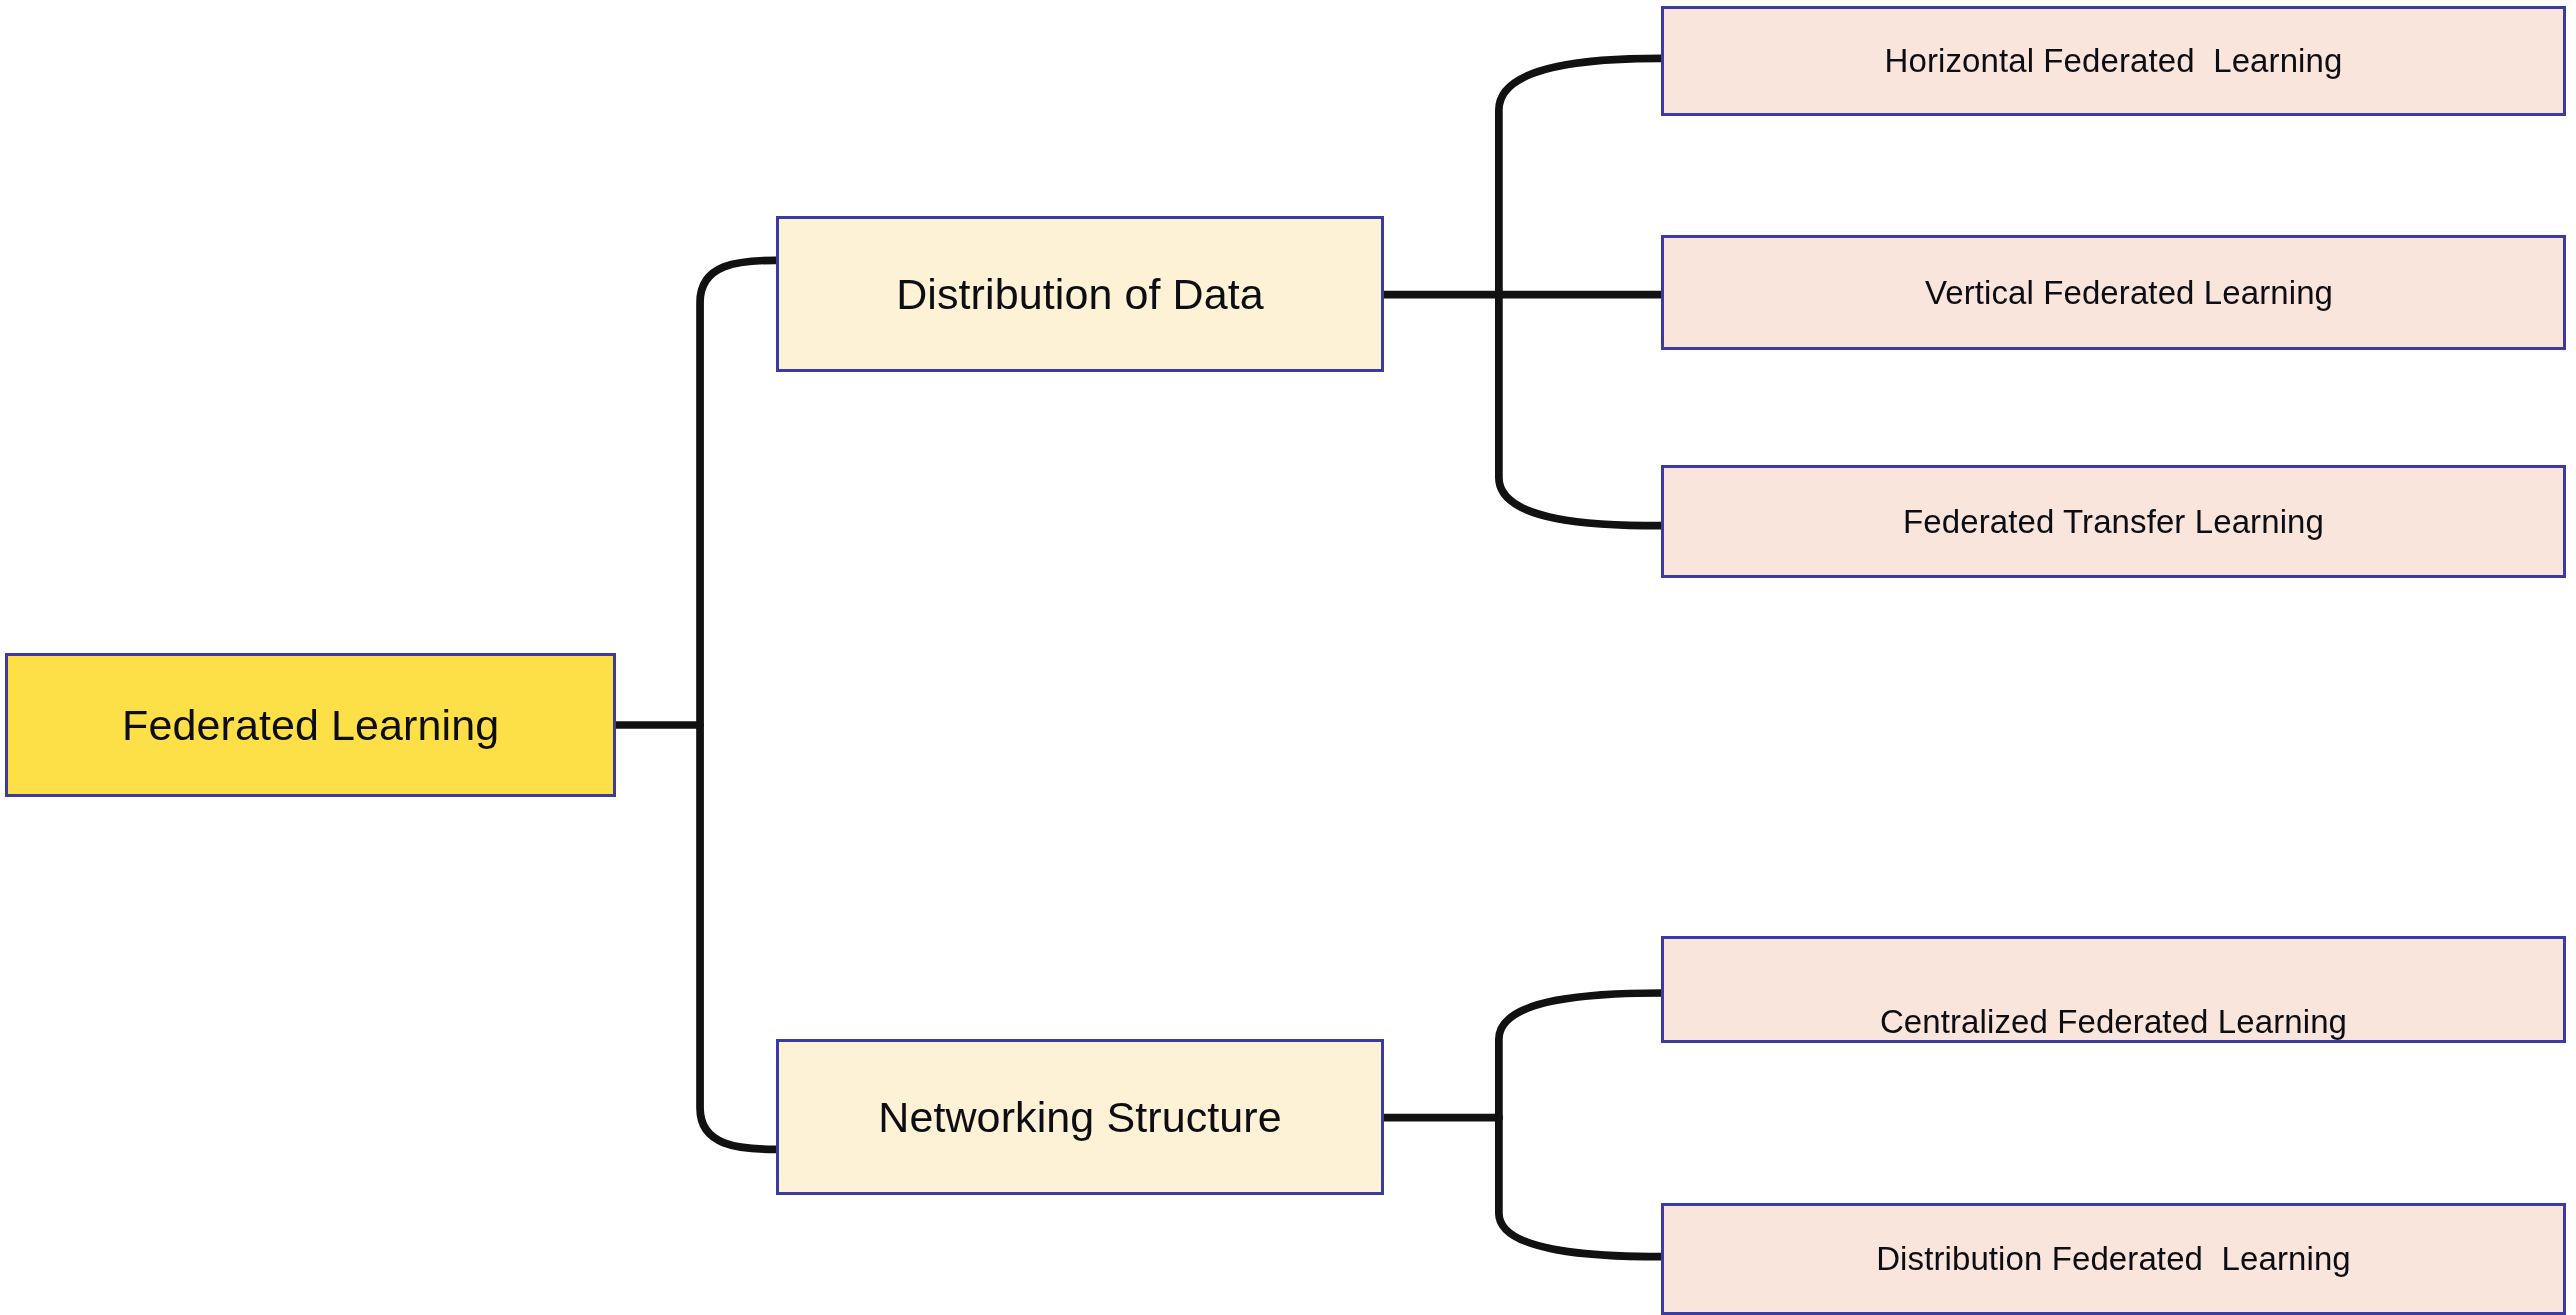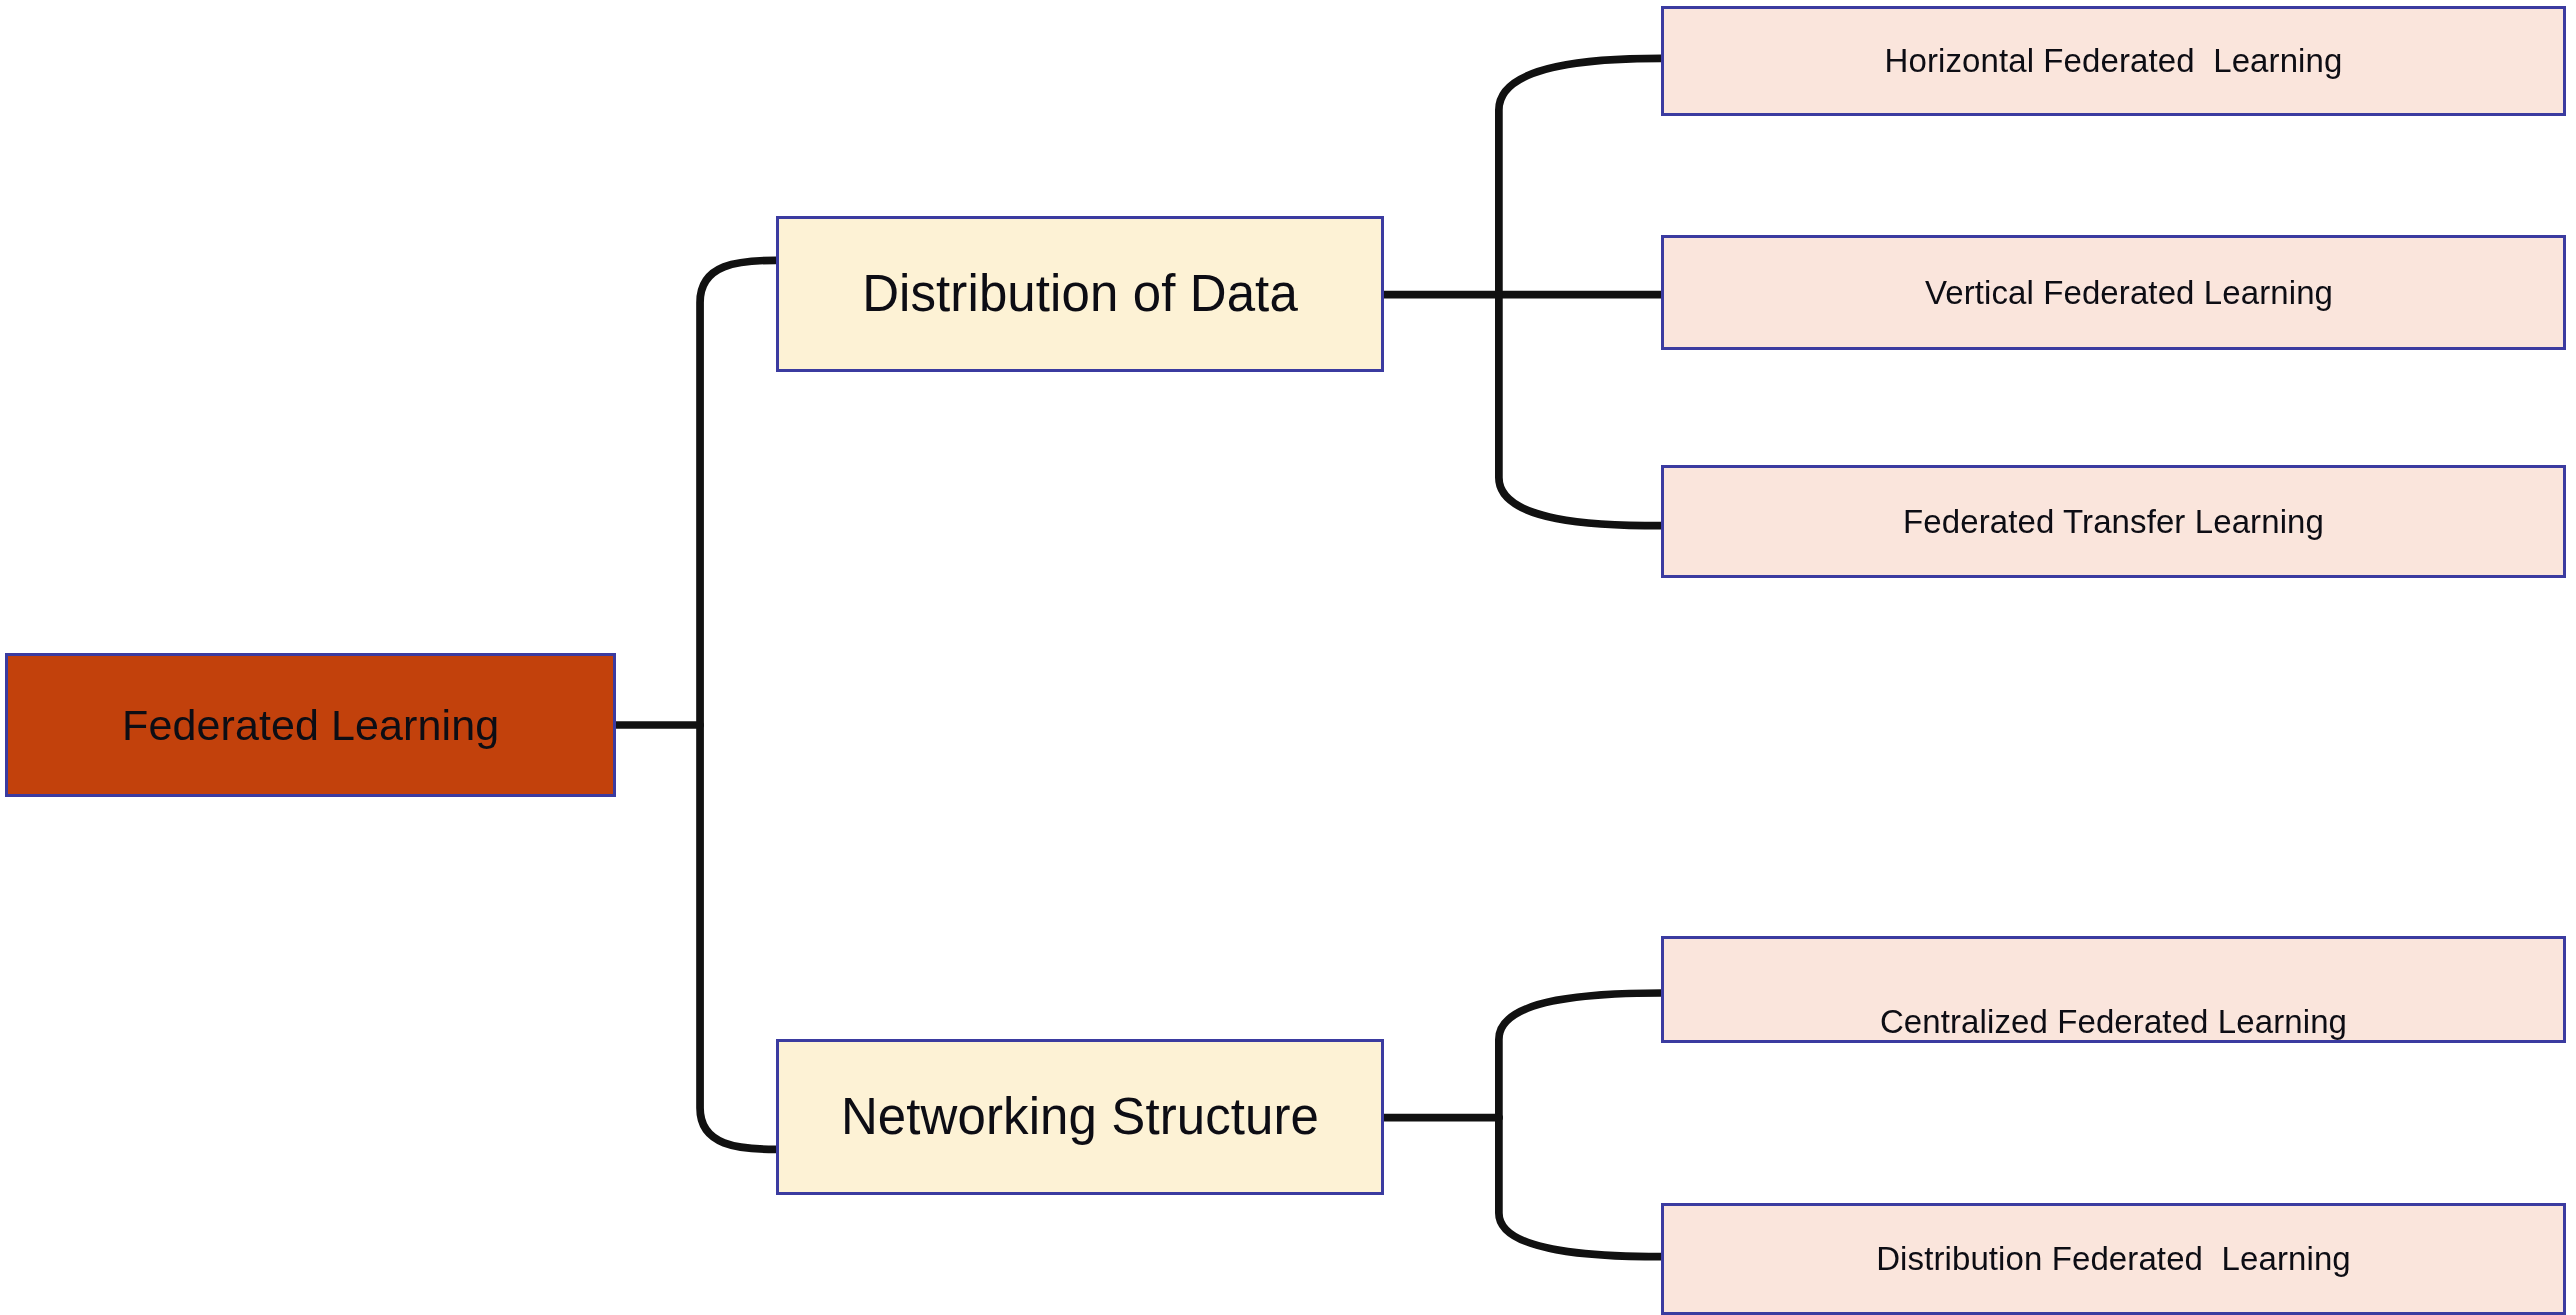--- a/index.html
+++ b/index.html
@@ -43,30 +43,30 @@
   .node-label {
     display: block;
     white-space: pre;
   }
   
   .node.root {
     left: 5.2px;
     top: 653px;
     width: 611px;
     height: 144px;
-    background: #c2410c;
+    background: #fde047;
     font-size: 43px;
   }
   
   .node.category {
     width: 608px;
     height: 156px;
     left: 776px;
     background: #fdf2d5;
-    font-size: 51px;
+    font-size: 43px;
   }
   .node.cat-distribution { top: 216px; }
   .node.cat-networking   { top: 1039px; }
 
   
   .node.leaf {
     left: 1661px;
     width: 905px;
     background: #fae5dc;
     font-size: 33px;

